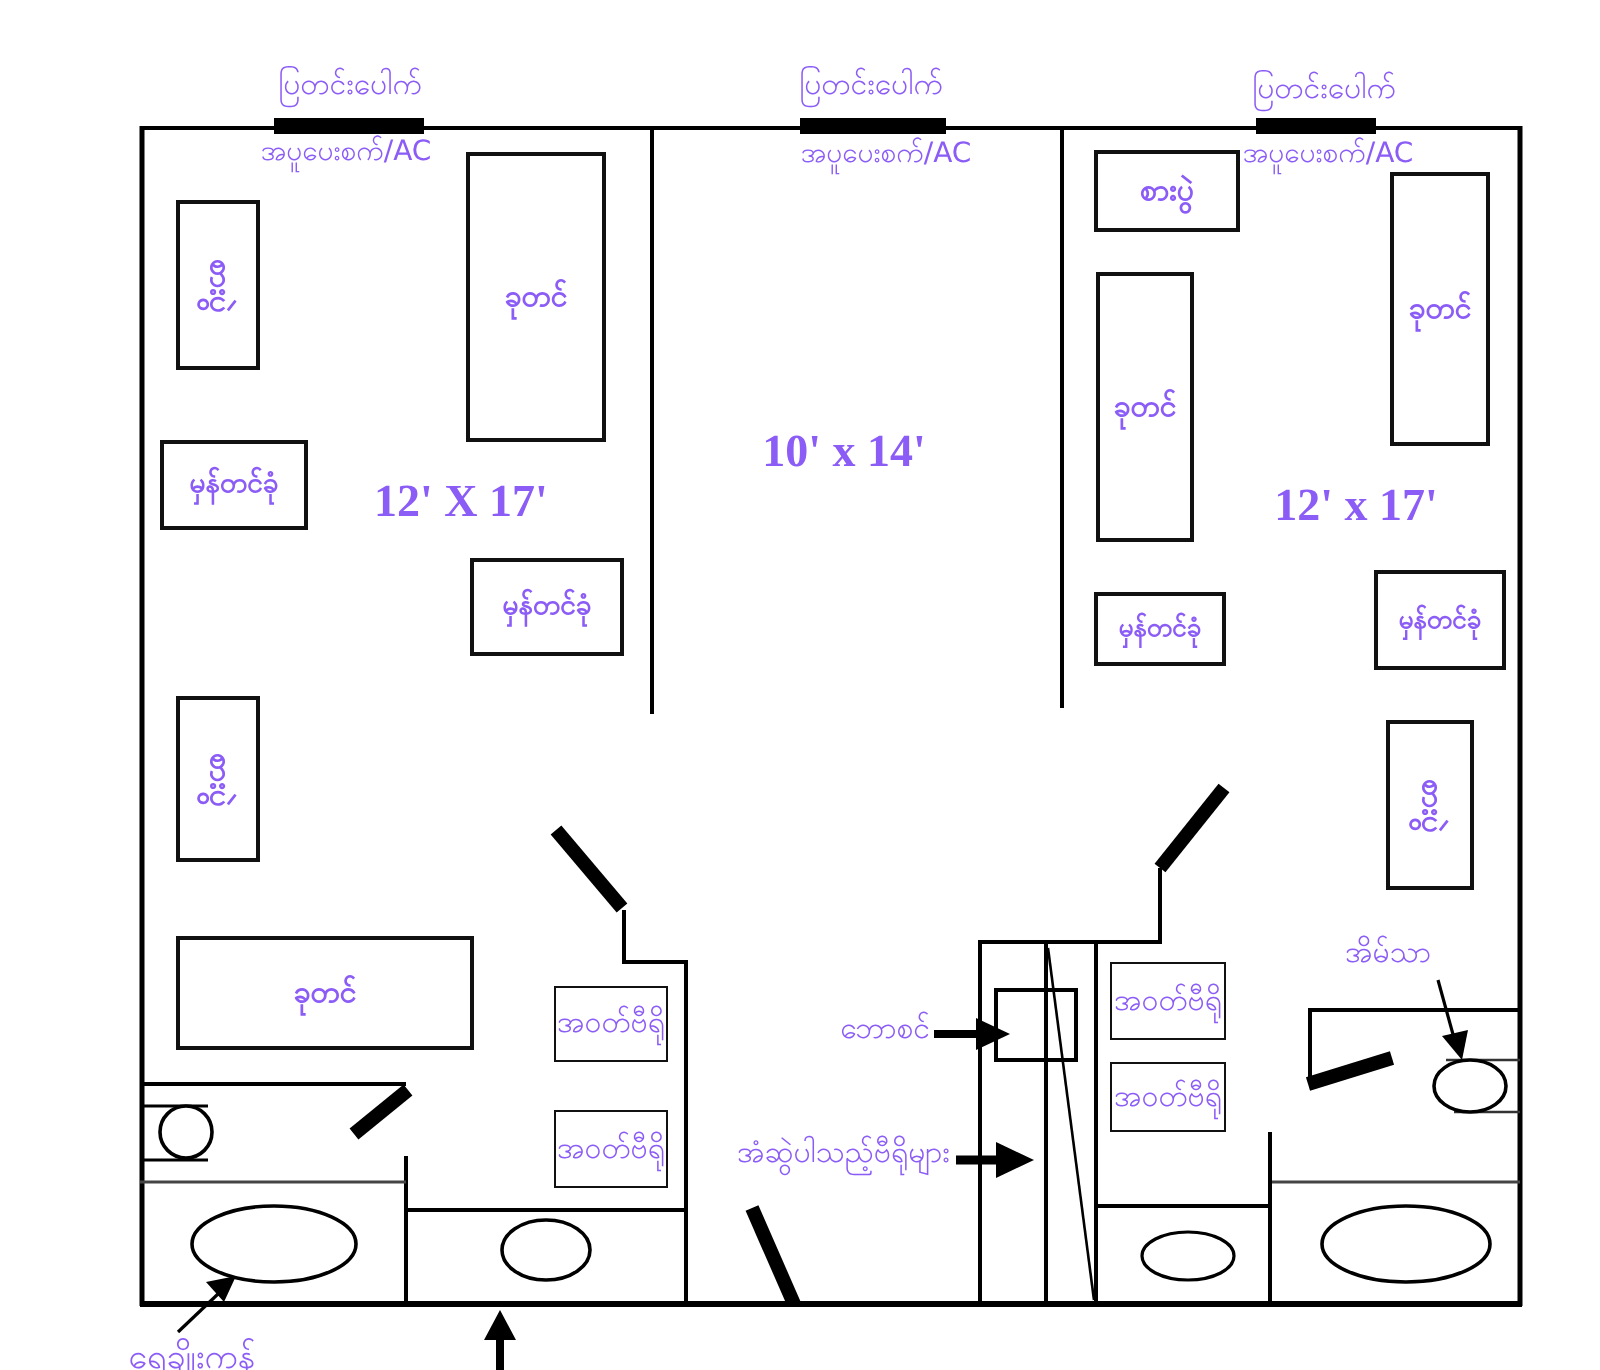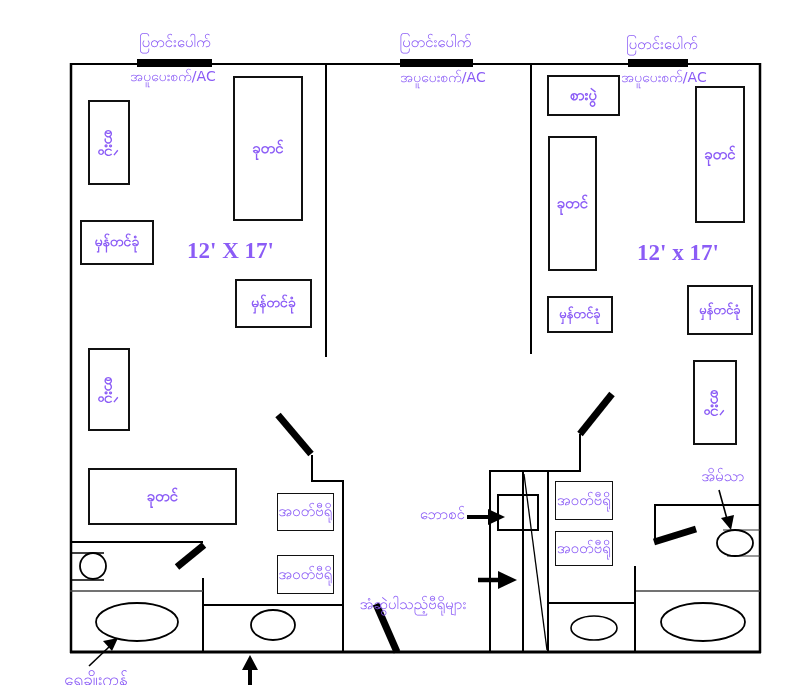--- a/index.html
+++ b/index.html
@@ -106,20 +106,21 @@
   </svg>
 
   <div class="lbl" style="left:120px;top:6px;width:110px;">ပြတင်းပေါက်</div>
   <div class="lbl" style="left:383px;top:6px;width:105px;">ပြတင်းပေါက်</div>
   <div class="lbl" style="left:612px;top:8px;width:100px;">ပြတင်းပေါက်</div>
   <div class="lbl bold" style="left:118px;top:40px;width:110px;font-size:14px;">အပူပေးစက်/AC</div>
   <div class="lbl bold" style="left:393px;top:41px;width:100px;font-size:14px;">အပူပေးစက်/AC</div>
   <div class="lbl bold" style="left:618px;top:41px;width:92px;font-size:14px;">အပူပေးစက်/AC</div>
 
   <div class="dim" style="left:178px;top:210px;width:105px;">12' X 17'</div>
+  <div class="dim" style="left:372px;top:185px;width:100px;">10' x 14'</div>
   <div class="dim" style="left:628px;top:212px;width:100px;">12' x 17'</div>
 
   <div class="fbox v" style="left:88px;top:72px;width:42px;height:85px;">
     <span>စားပွဲ</span>
   </div>
   <div class="fbox" style="left:80px;top:192px;width:74px;height:45px;font-size:14px;">
     <span>မှန်တင်ခုံ</span>
   </div>
   <div class="fbox" style="left:233px;top:48px;width:70px;height:145px;">
     <span>ခုတင်</span>
@@ -159,18 +160,18 @@
     <span>စားပွဲ</span>
   </div>
   <div class="fbox thin" style="left:555px;top:453px;width:58px;height:39px;">
     <span>အဝတ်ဗီရို</span>
   </div>
   <div class="fbox thin" style="left:555px;top:503px;width:58px;height:35px;">
     <span>အဝတ်ဗီရို</span>
   </div>
 
   <div class="lbl" style="left:408px;top:478px;width:57px;text-align:right;">ဘောစင်</div>
-  <div class="lbl" style="left:351px;top:568px;width:124px;">အံဆွဲပါသည့်ဗီရိုများ</div>
-  <div class="lbl" style="left:693px;top:440px;width:60px;">အိမ်သာ</div>
+  <div class="lbl" style="left:351px;top:540px;width:124px;text-align:right;">အံဆွဲပါသည့်ဗီရိုများ</div>
+  <div class="lbl" style="left:664px;top:440px;width:60px;">အိမ်သာ</div>
   <div class="lbl big" style="left:40px;top:642px;width:112px;">ရေချိုးကန်</div>
   <div class="lbl big" style="left:215px;top:658px;width:80px;">ဘောစင်</div>
 
 </div>
 
 </body></html>

